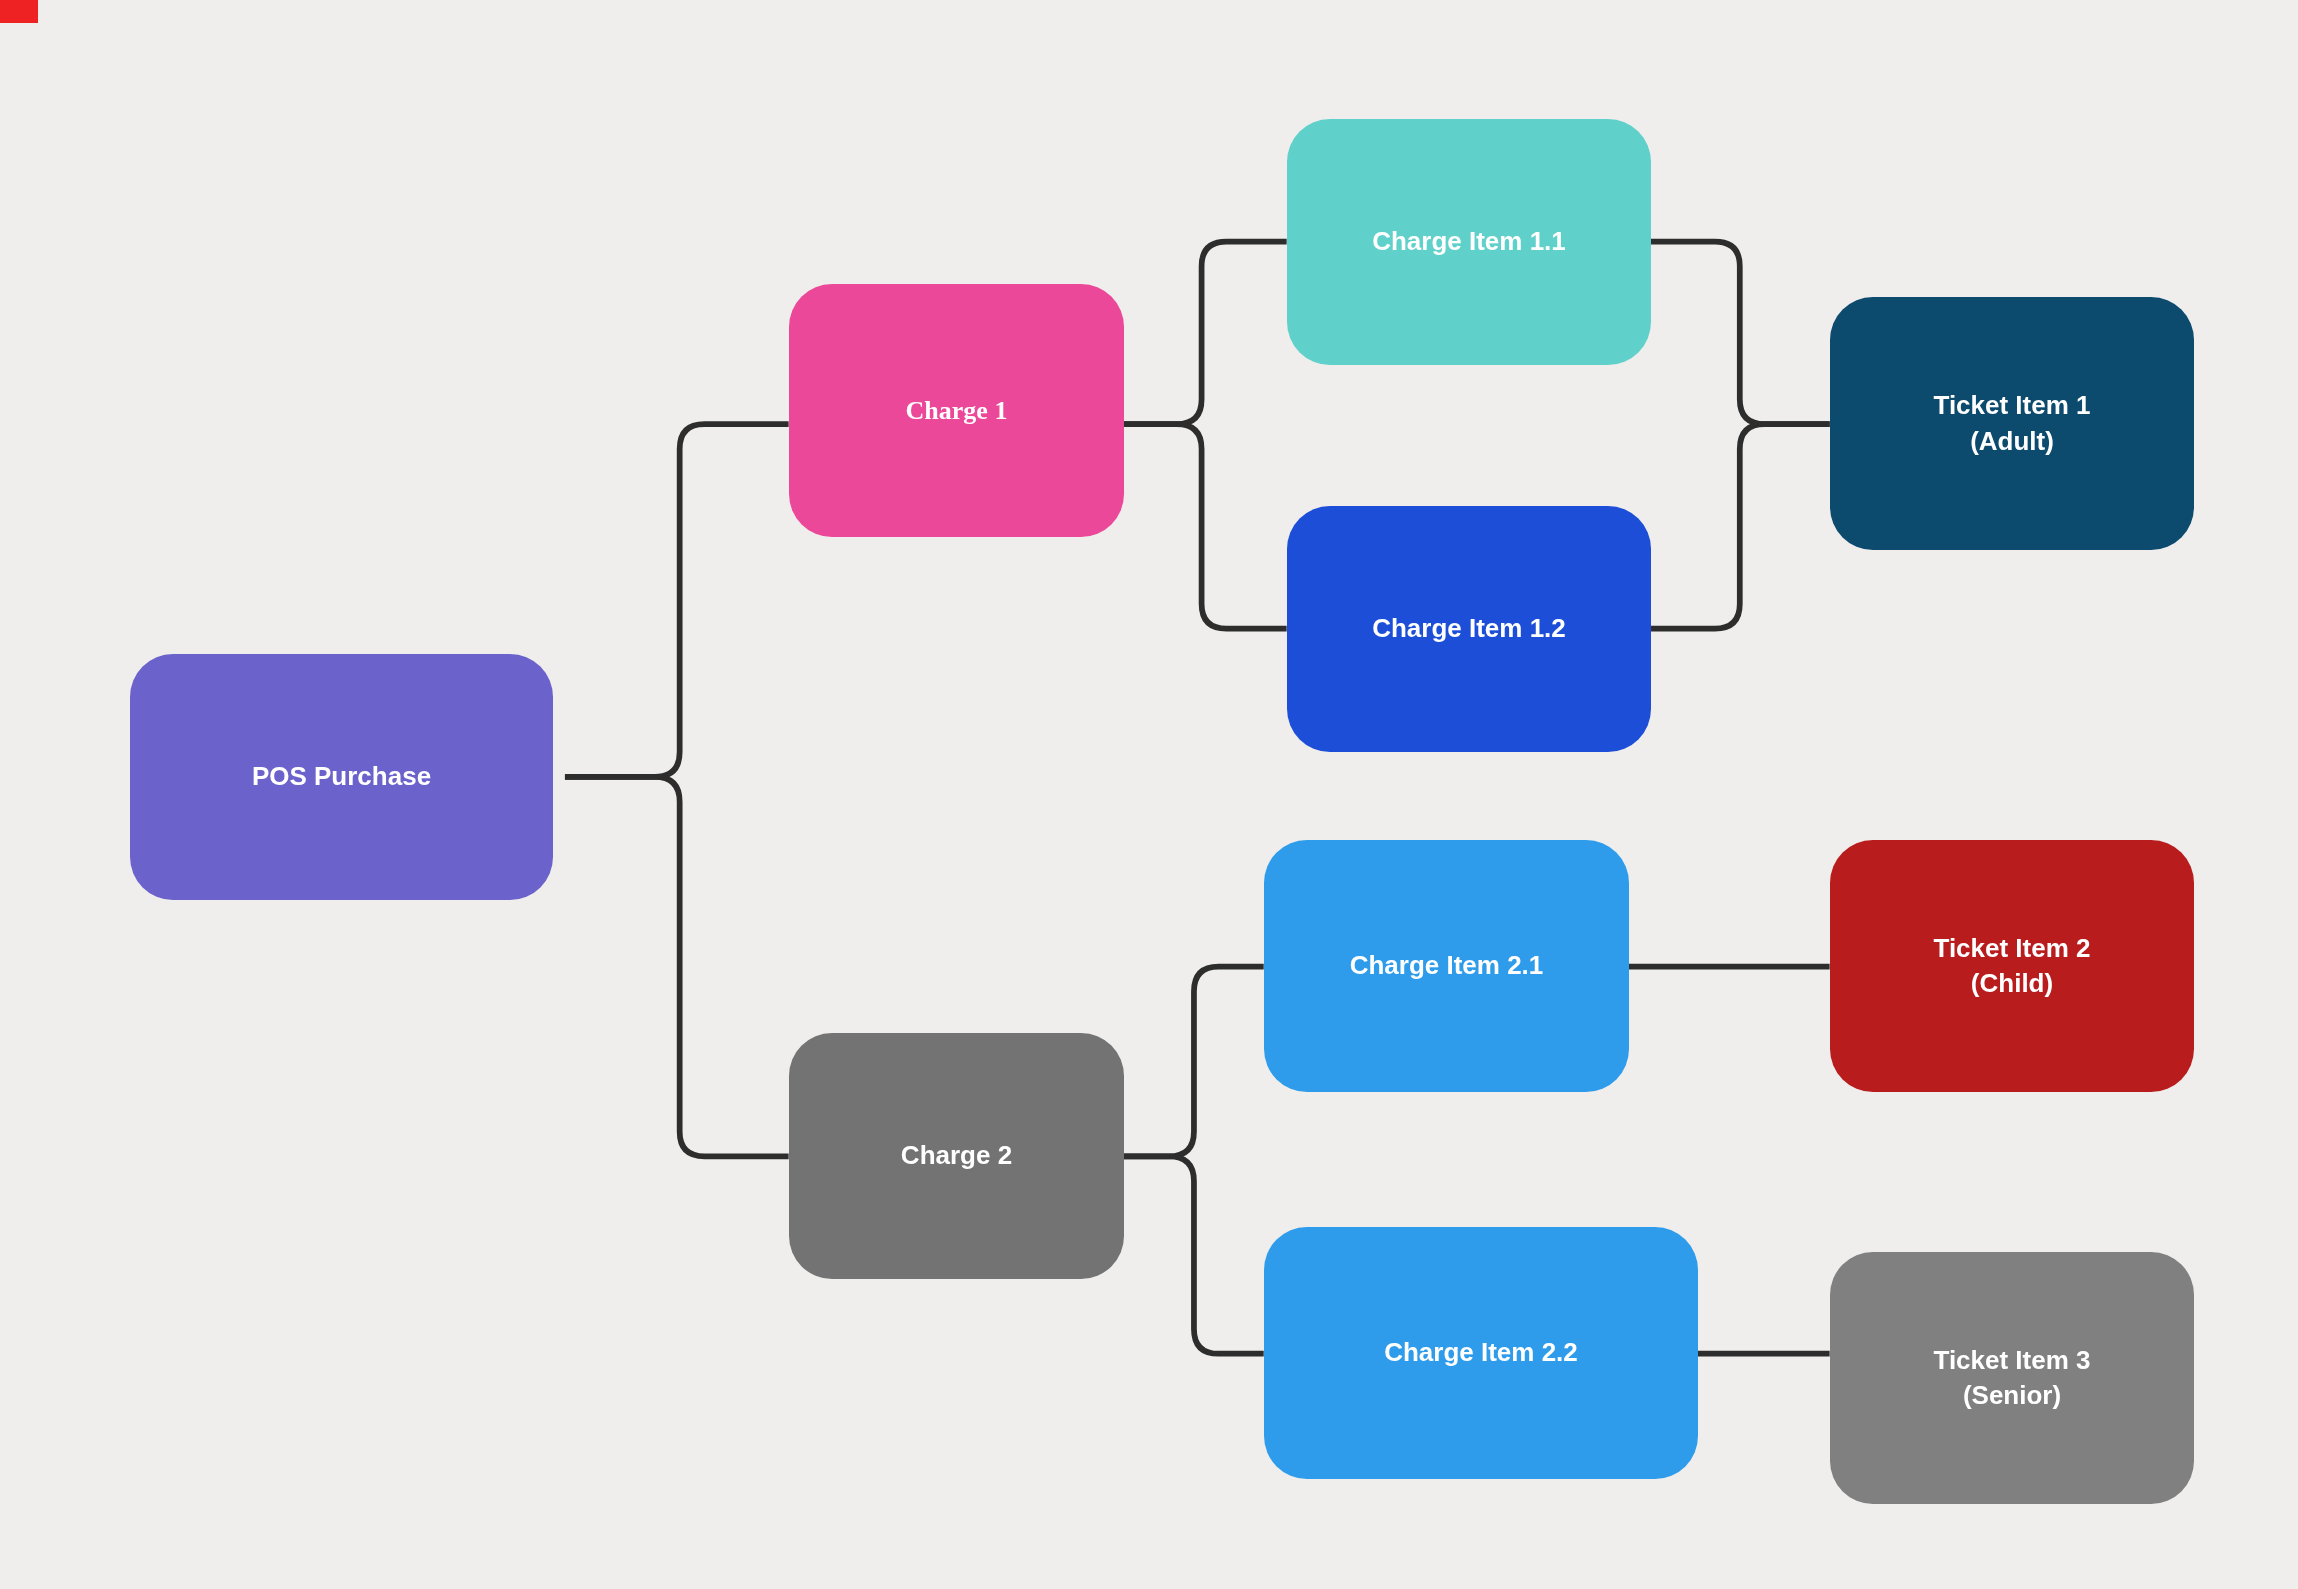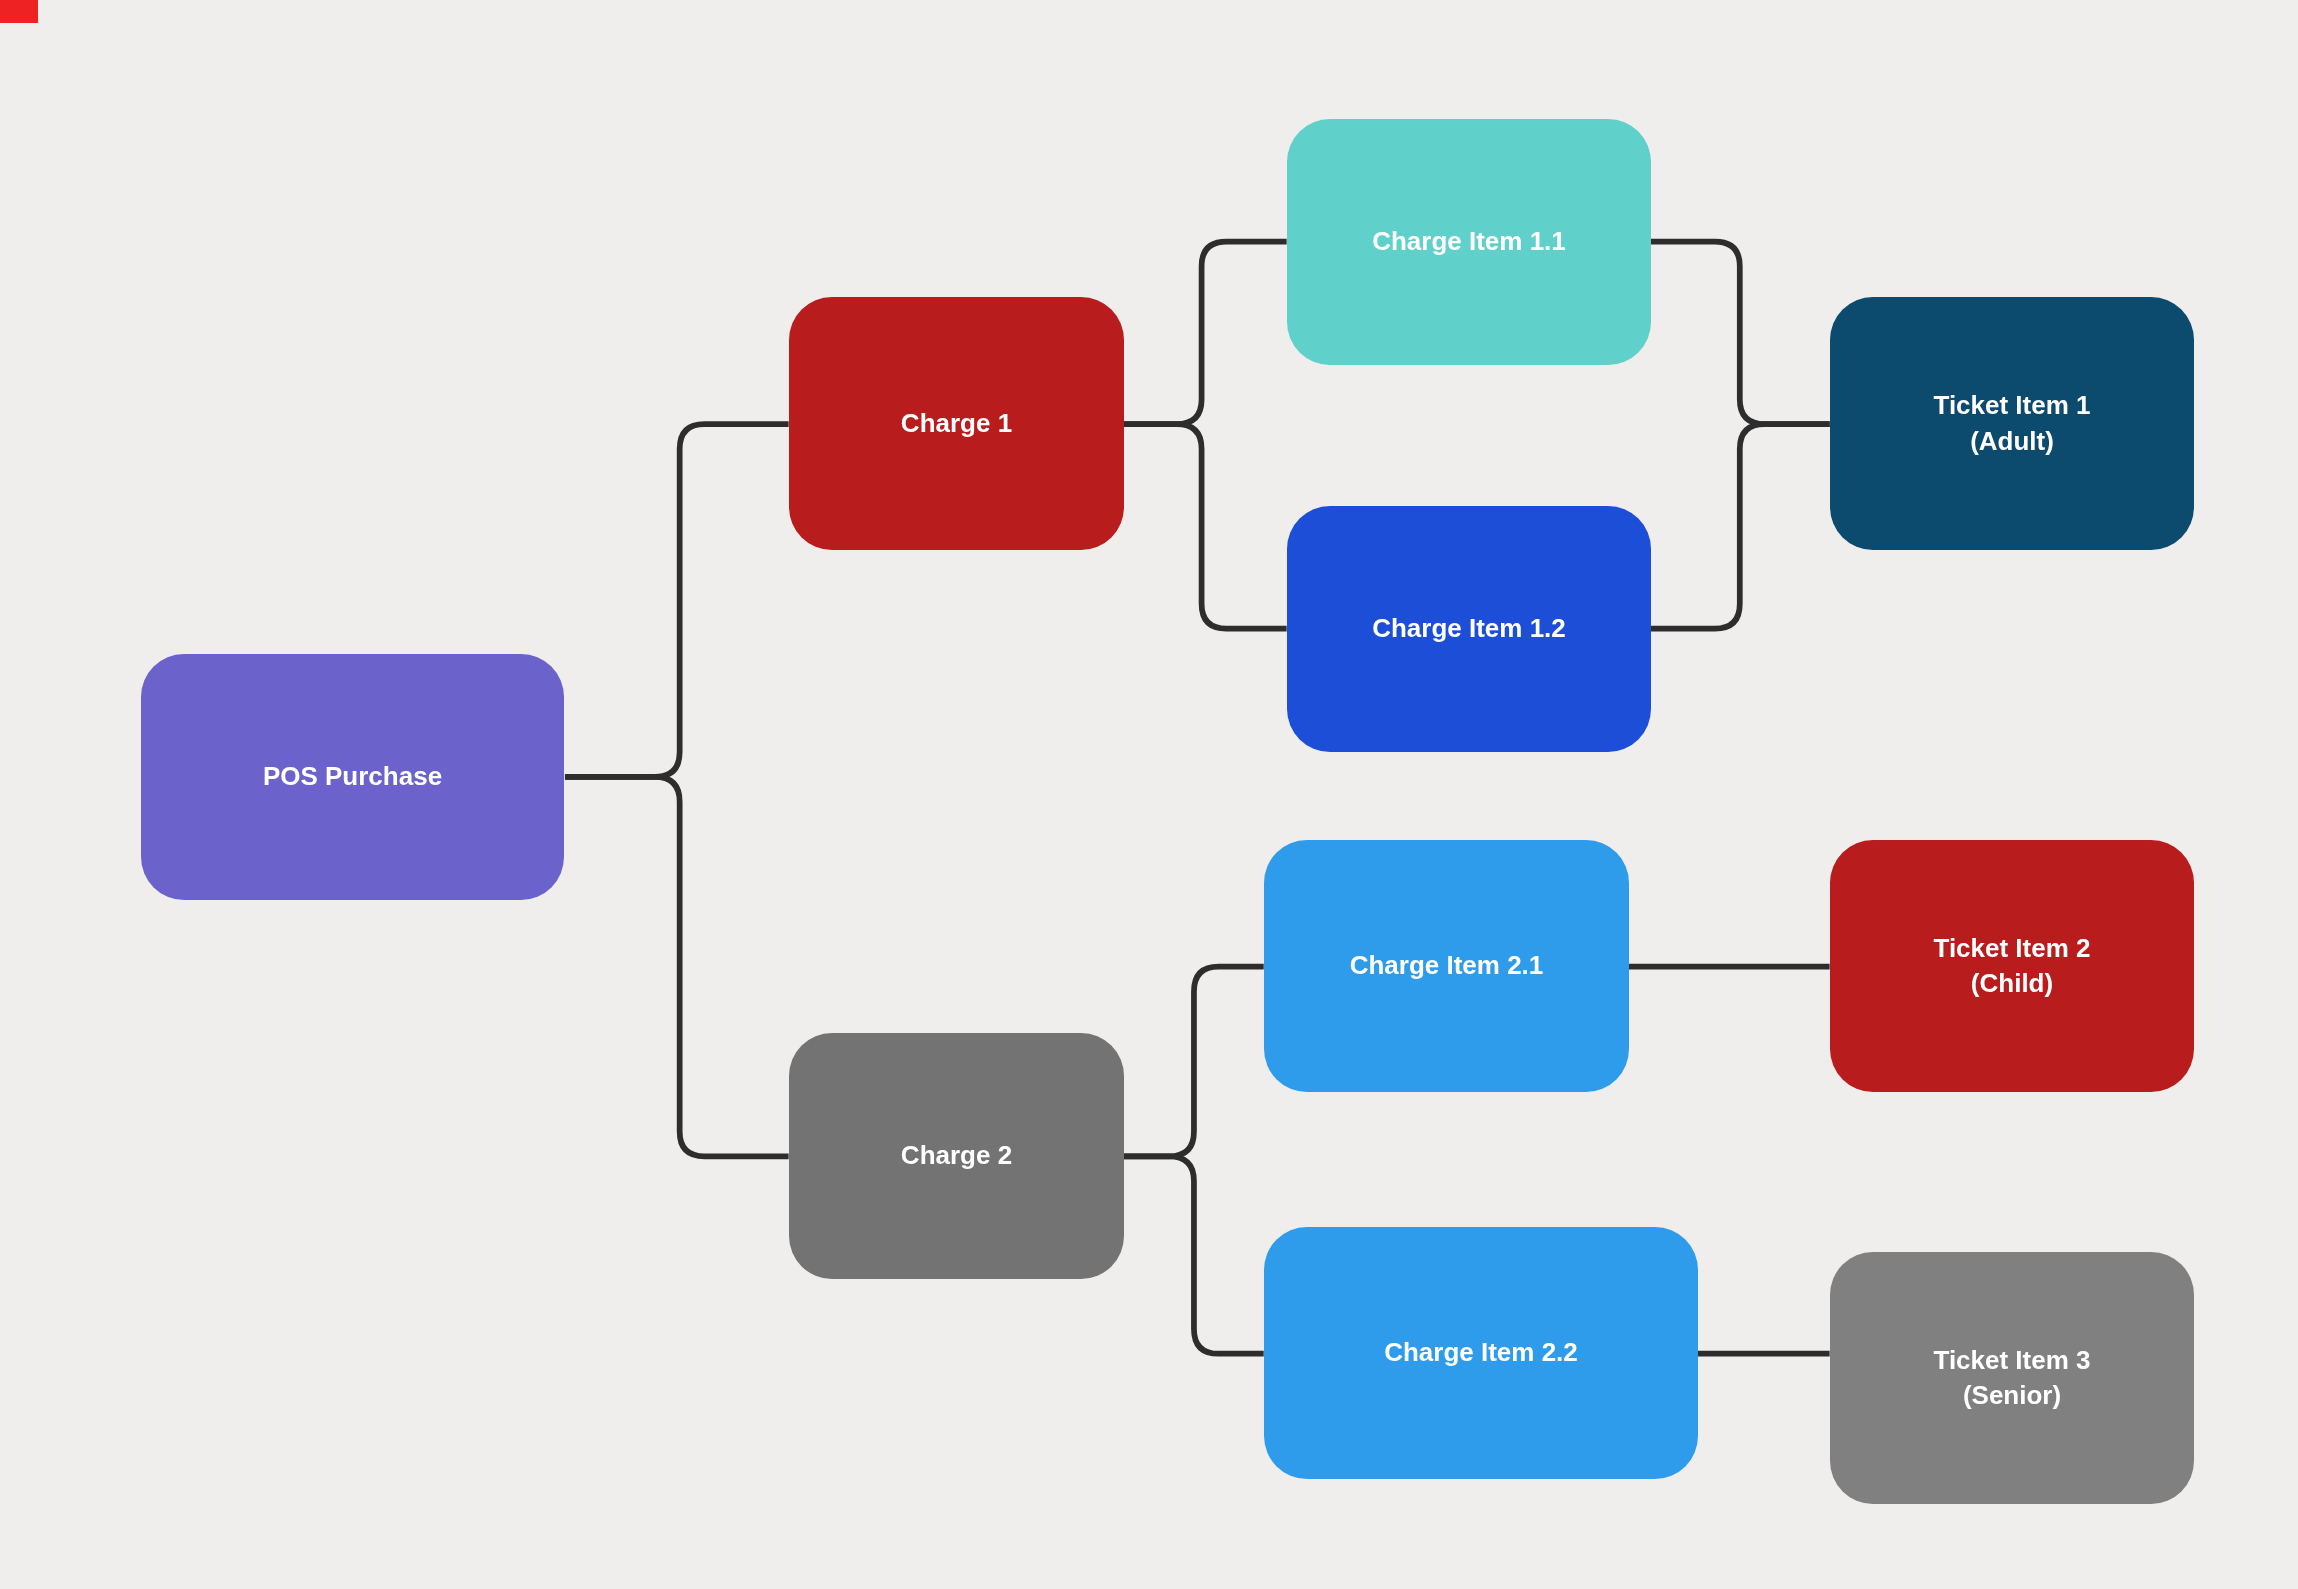--- a/index.html
+++ b/index.html
@@ -57,24 +57,24 @@
       <path d="M 1175 443.5 L 1231 443.5 Q 1257 443.5 1257 417.5 L 1257 278.5 Q 1257 252.5 1283 252.5 L 1346 252.5" fill="none" stroke="#2d2d2d" stroke-width="6" stroke-linejoin="round"></path>
       <path d="M 1175 443.5 L 1231 443.5 Q 1257 443.5 1257 469.5 L 1257 631.5 Q 1257 657.5 1283 657.5 L 1346 657.5" fill="none" stroke="#2d2d2d" stroke-width="6" stroke-linejoin="round"></path>
       <path d="M 1727 252.5 L 1794 252.5 Q 1820 252.5 1820 278.5 L 1820 417.5 Q 1820 443.5 1846 443.5 L 1914 443.5" fill="none" stroke="#2d2d2d" stroke-width="6" stroke-linejoin="round"></path>
       <path d="M 1727 657.5 L 1794 657.5 Q 1820 657.5 1820 631.5 L 1820 469.5 Q 1820 443.5 1846 443.5 L 1914 443.5" fill="none" stroke="#2d2d2d" stroke-width="6" stroke-linejoin="round"></path>
       <path d="M 1175 1209.5 L 1223 1209.5 Q 1249 1209.5 1249 1183.5 L 1249 1037 Q 1249 1011 1275 1011 L 1322 1011" fill="none" stroke="#2d2d2d" stroke-width="6" stroke-linejoin="round"></path>
       <path d="M 1175 1209.5 L 1223 1209.5 Q 1249 1209.5 1249 1235.5 L 1249 1390 Q 1249 1416 1275 1416 L 1322 1416" fill="none" stroke="#2d2d2d" stroke-width="6" stroke-linejoin="round"></path>
       <path d="M 1704 1011 L 1914 1011" fill="none" stroke="#2d2d2d" stroke-width="6" stroke-linejoin="round"></path>
       <path d="M 1704 1416 L 1914 1416" fill="none" stroke="#2d2d2d" stroke-width="6" stroke-linejoin="round"></path>
     </svg>
   <div id="node-layer">
-      <div class="node" style="left: 141px; top: 654px; width: 423px; height: 246px; background: rgb(107, 99, 203);">
+      <div class="node" style="left: 130px; top: 654px; width: 423px; height: 246px; background: rgb(107, 99, 203);">
         <span>POS Purchase</span>
       </div>
-      <div class="node" style="left: 789px; top: 297px; width: 335px; height: 253px; background: #b91c1c;">
+      <div class="node" style="left: 789px; top: 284px; width: 335px; height: 253px; background: #ec4899; font-family: Liberation Serif, serif;">
         <span>Charge 1</span>
       </div>
       <div class="node" style="left: 1287px; top: 119px; width: 364px; height: 246px; background: rgb(95, 208, 202);">
         <span>Charge Item 1.1</span>
       </div>
       <div class="node" style="left: 1287px; top: 506px; width: 364px; height: 246px; background: #1d4ed8;">
         <span>Charge Item 1.2</span>
       </div>
       <div class="node" style="left: 1830px; top: 297px; width: 364px; height: 253px; background: #0c4a6e;">
         <span>Ticket Item 1</span>

